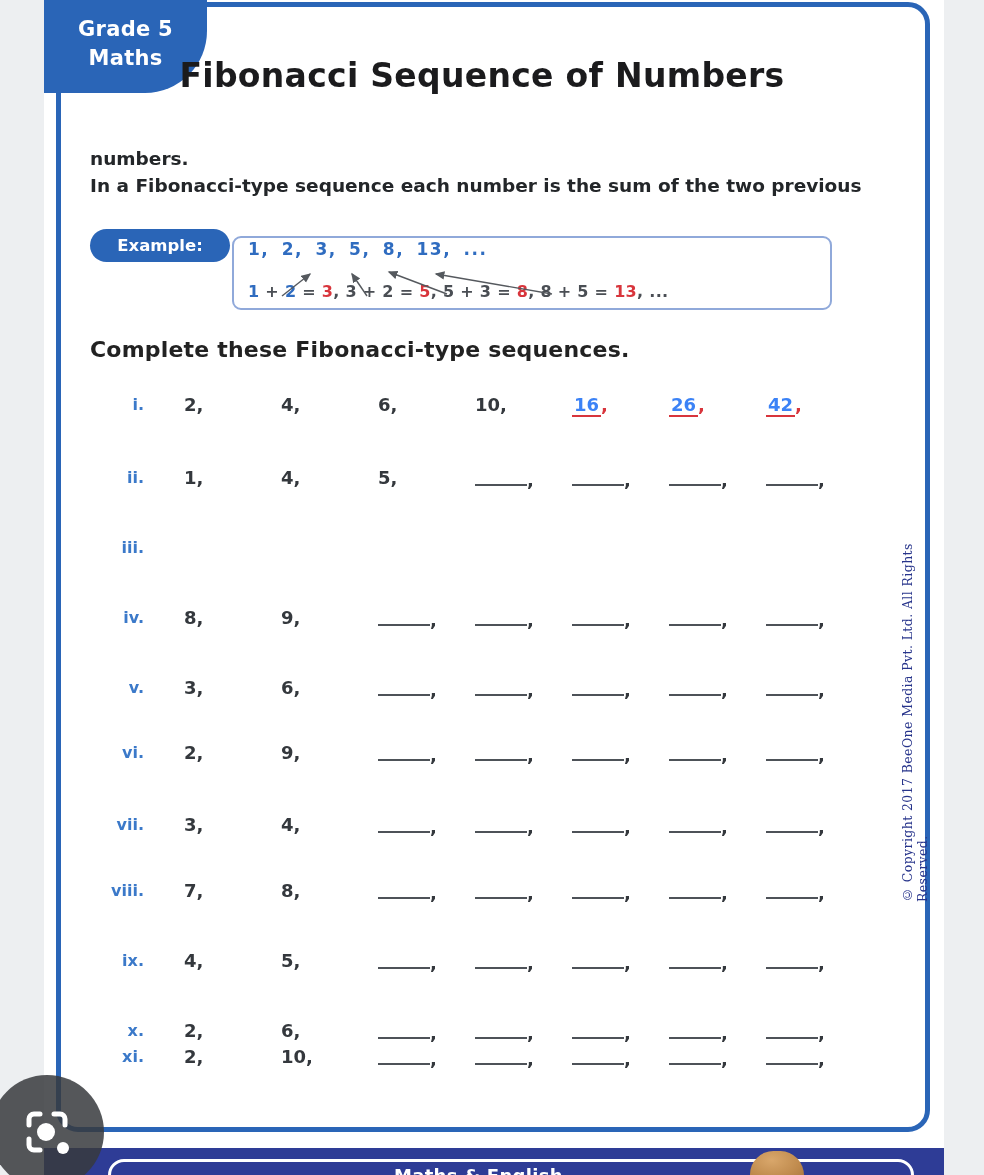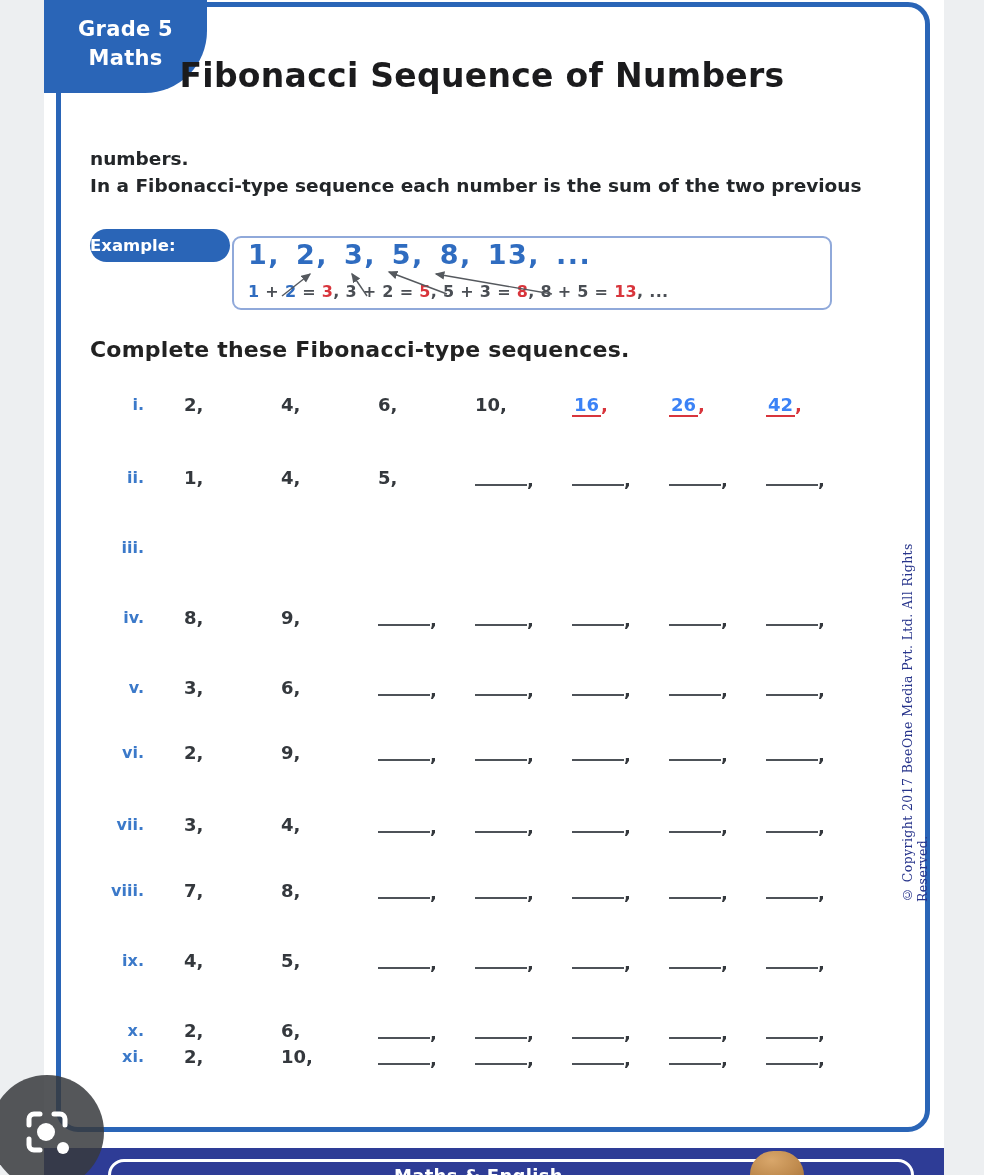--- a/index.html
+++ b/index.html
@@ -33,30 +33,30 @@
     font-size:33px;font-weight:800;color:#1b1b1d;letter-spacing:0.3px;
   }
   .intro{
     position:absolute;left:46px;top:146px;width:800px;
     font-size:18.5px;font-weight:700;color:#232629;line-height:1.45;
   }
   .example-badge{
     position:absolute;left:46px;top:229px;width:140px;height:33px;
     background:#2a65b7;border-radius:17px;
     color:#fff;font-size:16.5px;font-weight:700;
-    line-height:33px;
+    text-align:center;line-height:33px;
   }
   .example-box{
     position:absolute;left:188px;top:236px;width:600px;height:74px;
     box-sizing:border-box;
     border:2px solid #90a9da;border-radius:9px;background:#fff;
   }
   .seq-line{
     position:absolute;left:14px;top:1px;
-    font-size:27px;font-weight:700;color:#2f6cc0;
+    font-size:17px;font-weight:700;color:#2f6cc0;
     letter-spacing:1.5px;word-spacing:5px;white-space:nowrap;
   }
   .eq-line{
     position:absolute;left:14px;top:44px;
     font-size:16px;font-weight:700;white-space:nowrap;letter-spacing:0.3px;
   }
   .eq-blue{color:#2f6cc0;} .eq-gray{color:#4a4e54;} .eq-red{color:#d8353c;}
   .arrows-svg{position:absolute;left:0;top:0;width:600px;height:74px;pointer-events:none;}
   .instruction{
     position:absolute;left:46px;top:337px;

